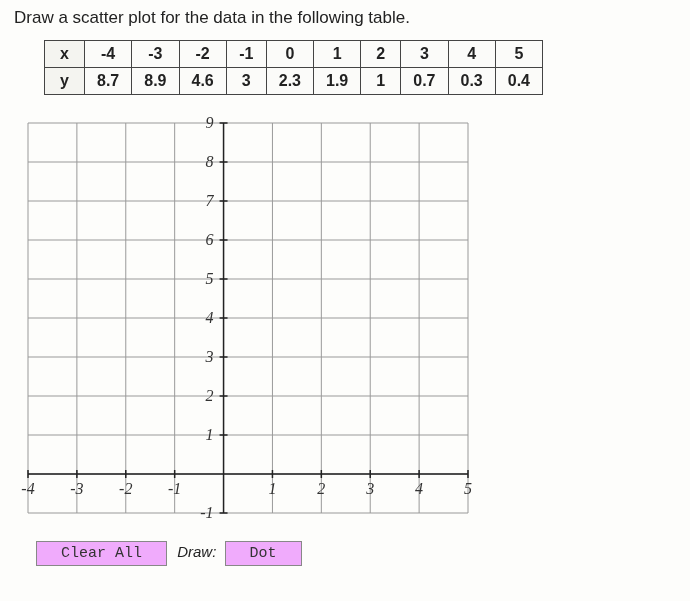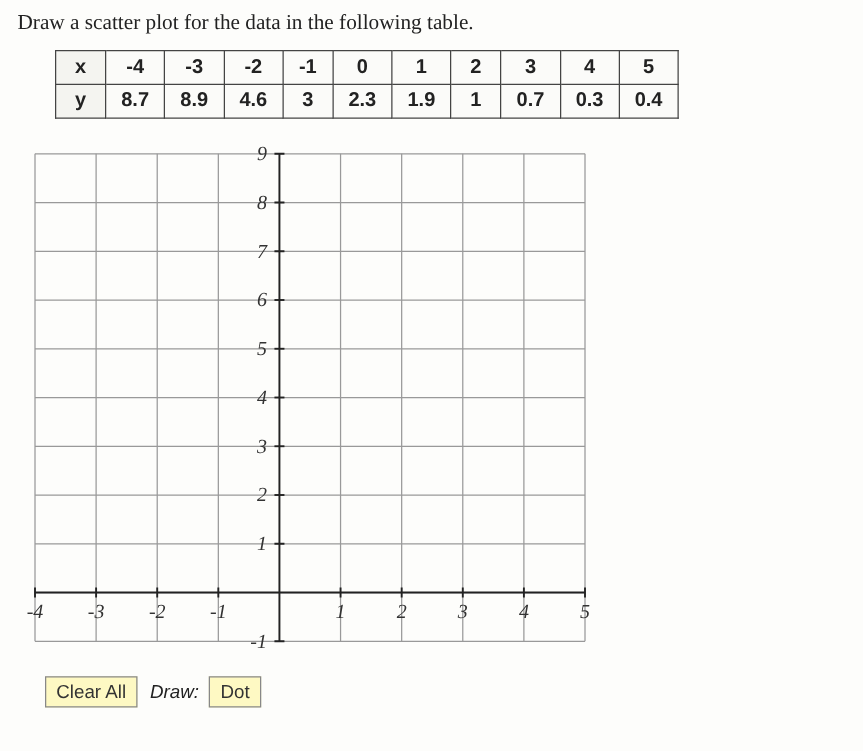--- a/index.html
+++ b/index.html
@@ -9,21 +9,20 @@
     width: 690px;
     height: 601px;
     padding: 8px 14px;
     color: #222;
   }
   .instruction {
     font-size: 17px;
     margin-bottom: 12px;
     font-weight: 400;
     color: #222;
-    font-family: Liberation Serif, serif;
   }
   .data-table {
     border-collapse: collapse;
     margin-left: 30px;
     margin-bottom: 18px;
     font-size: 16px;
   }
   .data-table td, .data-table th {
     border: 1px solid #444;
     padding: 4px 12px;
@@ -49,24 +48,24 @@
     font-size: 16px;
     fill: #333;
   }
   .controls {
     margin-left: 22px;
     margin-top: -2px;
     font-size: 15px;
   }
   .btn {
     border: 1px solid #888;
-    background: #fef9c3;
-    padding: 3px 8px;
+    background: #f0abfc;
+    padding: 3px 24px;
     font-size: 15px;
-    font-family: Liberation Sans, sans-serif;
+    font-family: Liberation Mono, monospace;
     cursor: pointer;
     color: #333;
   }
   .draw-label { margin-left: 6px; margin-right: 4px; font-style: italic; }
 </style>
 </head>
 <body>
 
 <div class="instruction">Draw a scatter plot for the data in the following table.</div>
 

